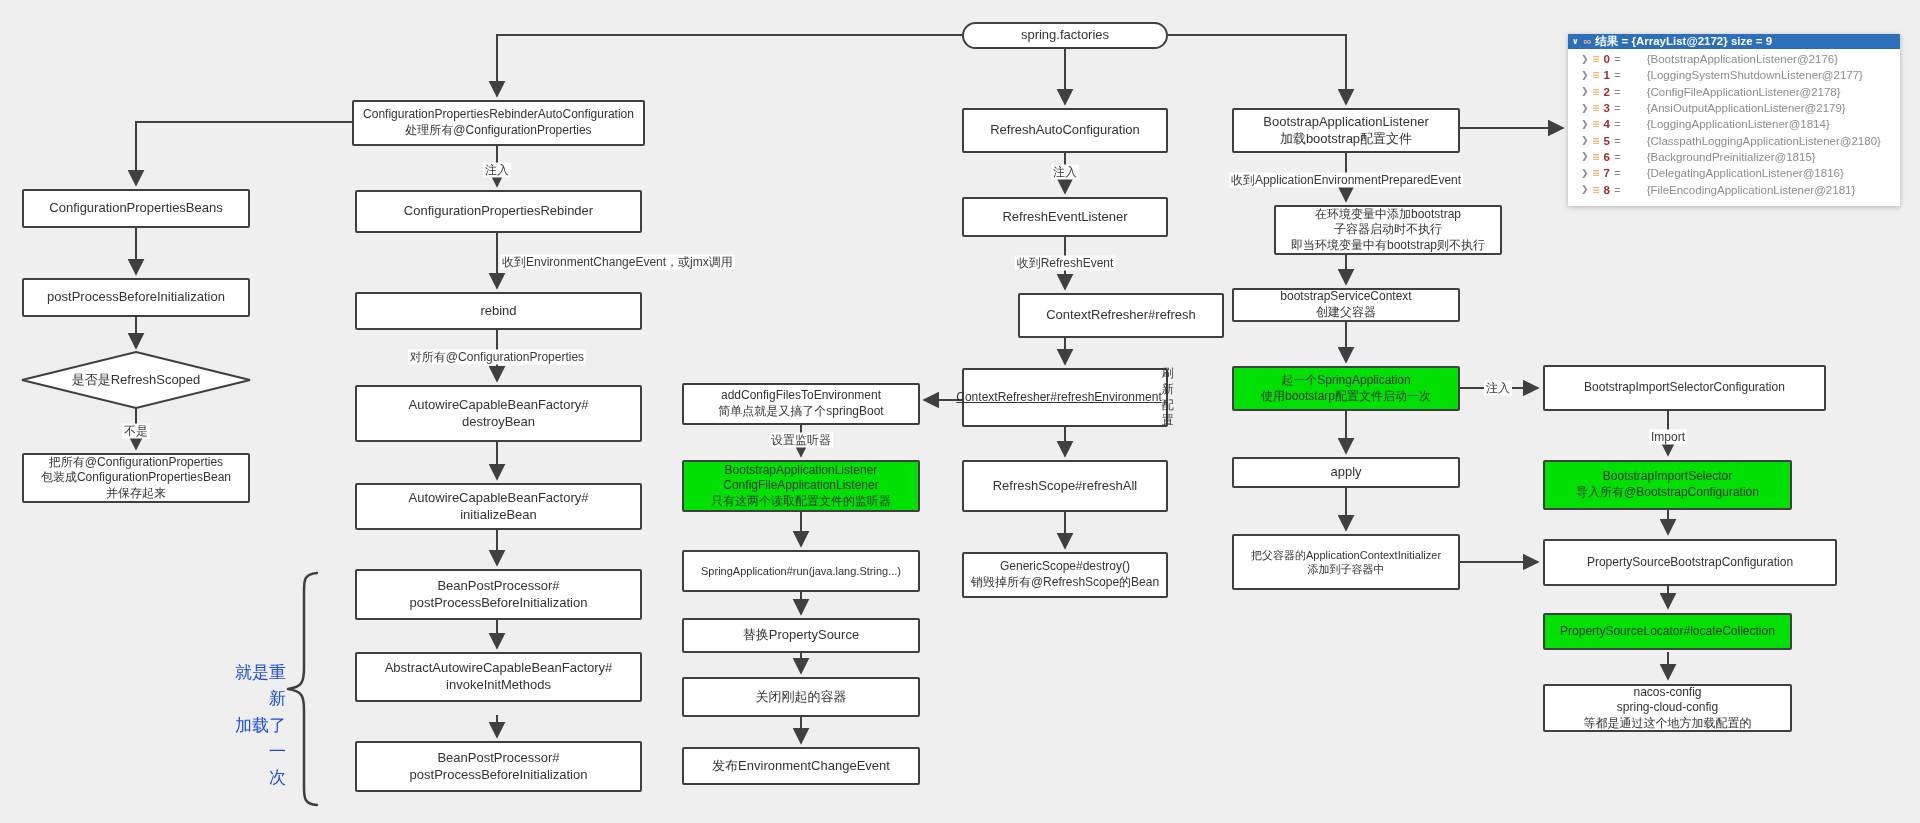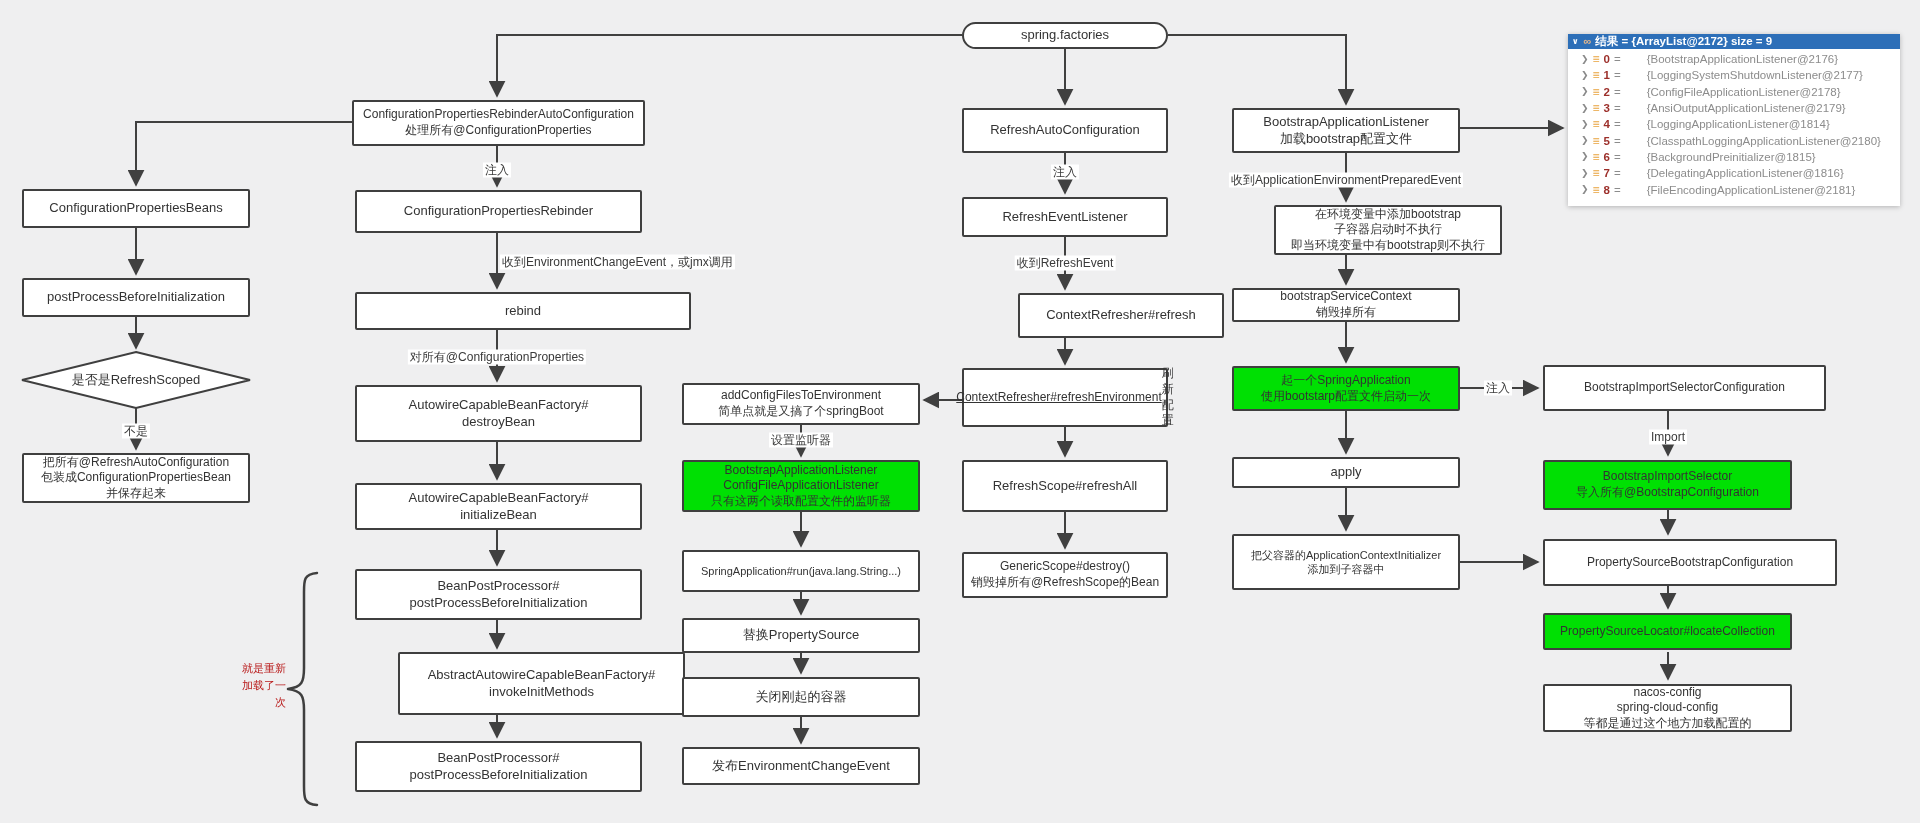--- a/index.html
+++ b/index.html
@@ -12,21 +12,21 @@
   .node.green{background:#00e003;}
   .node.pill{border-radius:14px;}
   .node.bare{background:transparent;border:none;}
   .fs12{font-size:12px;}
   .fs11{font-size:11px;}
   .colflex{flex-direction:row;}
   .u{text-decoration:underline;}
   .elabel{position:absolute;z-index:3;background:#ffffff;color:#3a3a3a;font-size:12px;line-height:1.25;
           padding:0 2px;transform:translate(-50%,-50%);white-space:nowrap;}
   .elabel.left-align{transform:translateY(-50%);}
-  .brace-note{position:absolute;z-index:2;font-size:11px;color:#b91c1c;text-align:right;
+  .brace-note{position:absolute;z-index:2;font-size:17px;color:#1d4ed8;text-align:right;
               line-height:1.55;white-space:pre-line;}
   
   .dbg{position:absolute;left:1568px;top:34px;width:332px;z-index:2;background:#ffffff;
        box-shadow:0 1px 5px rgba(0,0,0,0.25);font-size:11.5px;}
   .dbg-header{height:15px;background:#2d6fb8;color:#ffffff;display:flex;align-items:center;
               gap:5px;padding-left:4px;font-weight:bold;font-size:11.5px;white-space:nowrap;}
   .dbg-caret{font-size:8px;line-height:1;}
   .dbg-eval{color:#e8b98c;font-size:11px;line-height:1;font-weight:bold;letter-spacing:-1px;}
   .dbg-rows{padding:2px 0 8px 0;}
   .dbg-row{height:16.3px;display:flex;align-items:center;gap:4px;padding-left:13px;white-space:nowrap;}
@@ -88,35 +88,35 @@
     </g>
     <polygon points="136,352 250,380 136,408 22,380" fill="#ffffff" stroke="#3f3f3f" stroke-width="2"></polygon>
     <path d="M317,573 C304,574 304,580 304,592 L304,668 C304,682 302,687 288,689 C302,691 304,696 304,710 L304,786 C304,798 304,804 317,805" fill="none" stroke="#3f3f3f" stroke-width="2.5" stroke-linecap="round" stroke-linejoin="round"></path>
   </svg>
 
   <div class="node pill" style="left:962px;top:22px;width:206px;height:27px;">spring.factories</div>
 
   <div class="node" style="left:22px;top:189px;width:228px;height:39px;">ConfigurationPropertiesBeans</div>
   <div class="node" style="left:22px;top:278px;width:228px;height:39px;">postProcessBeforeInitialization</div>
   <div class="node bare" style="left:22px;top:352px;width:228px;height:56px;">是否是RefreshScoped</div>
-  <div class="node fs12" style="left:22px;top:453px;width:228px;height:50px;">把所有@RefreshAutoConfiguration
+  <div class="node fs12" style="left:22px;top:453px;width:228px;height:50px;">把所有@ConfigurationProperties
 包装成ConfigurationPropertiesBean
 并保存起来</div>
 
   <div class="node fs12" style="left:352px;top:100px;width:293px;height:46px;">ConfigurationPropertiesRebinderAutoConfiguration
 处理所有@ConfigurationProperties</div>
   <div class="node" style="left:355px;top:190px;width:287px;height:43px;">ConfigurationPropertiesRebinder</div>
-  <div class="node" style="left:355px;top:292px;width:336px;height:38px;">rebind</div>
+  <div class="node" style="left:355px;top:292px;width:287px;height:38px;">rebind</div>
   <div class="node" style="left:355px;top:385px;width:287px;height:57px;">AutowireCapableBeanFactory#
 destroyBean</div>
   <div class="node" style="left:355px;top:483px;width:287px;height:47px;">AutowireCapableBeanFactory#
 initializeBean</div>
   <div class="node" style="left:355px;top:569px;width:287px;height:51px;">BeanPostProcessor#
 postProcessBeforeInitialization</div>
-  <div class="node" style="left:355px;top:652px;width:287px;height:63px;margin-left:43px;">AbstractAutowireCapableBeanFactory#
+  <div class="node" style="left:355px;top:652px;width:287px;height:50px;">AbstractAutowireCapableBeanFactory#
 invokeInitMethods</div>
   <div class="node" style="left:355px;top:741px;width:287px;height:51px;">BeanPostProcessor#
 postProcessBeforeInitialization</div>
   <div class="brace-note" style="left:228px;top:660px;width:58px;">就是重新
 加载了一
 次</div>
 
   <div class="node fs12" style="left:682px;top:383px;width:238px;height:42px;">addConfigFilesToEnvironment
 简单点就是又搞了个springBoot</div>
   <div class="node green fs12" style="left:682px;top:460px;width:238px;height:52px;">BootstrapApplicationListener
@@ -138,21 +138,21 @@
   <div class="node" style="left:962px;top:460px;width:206px;height:52px;">RefreshScope#refreshAll</div>
   <div class="node fs12" style="left:962px;top:552px;width:206px;height:46px;">GenericScope#destroy()
 销毁掉所有@RefreshScope的Bean</div>
 
   <div class="node" style="left:1232px;top:108px;width:228px;height:45px;">BootstrapApplicationListener
 加载bootstrap配置文件</div>
   <div class="node fs12" style="left:1274px;top:205px;width:228px;height:50px;">在环境变量中添加bootstrap
 子容器启动时不执行
 即当环境变量中有bootstrap则不执行</div>
   <div class="node fs12" style="left:1232px;top:288px;width:228px;height:34px;">bootstrapServiceContext
-销毁掉所有</div>
+创建父容器</div>
   <div class="node green fs12" style="left:1232px;top:366px;width:228px;height:45px;">起一个SpringApplication
 使用bootstarp配置文件启动一次</div>
   <div class="node" style="left:1232px;top:457px;width:228px;height:31px;">apply</div>
   <div class="node fs11" style="left:1232px;top:534px;width:228px;height:56px;">把父容器的ApplicationContextInitializer
 添加到子容器中</div>
 
   <div class="node fs12" style="left:1543px;top:365px;width:283px;height:46px;">BootstrapImportSelectorConfiguration</div>
   <div class="node green fs12" style="left:1543px;top:460px;width:249px;height:50px;">BootstrapImportSelector
 导入所有@BootstrapConfiguration</div>
   <div class="node fs12" style="left:1543px;top:539px;width:294px;height:47px;">PropertySourceBootstrapConfiguration</div>

